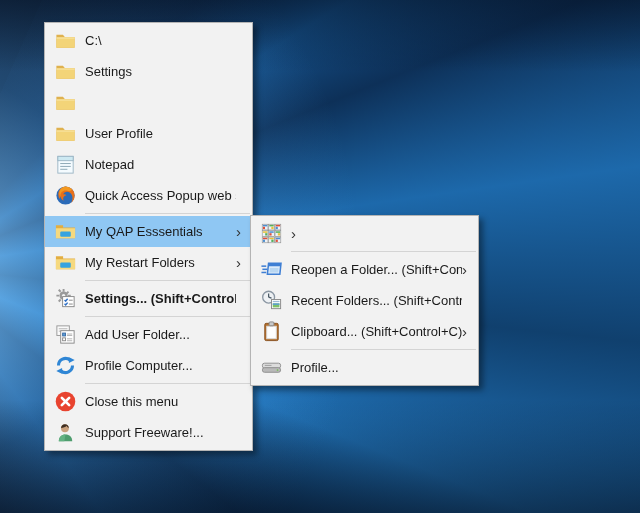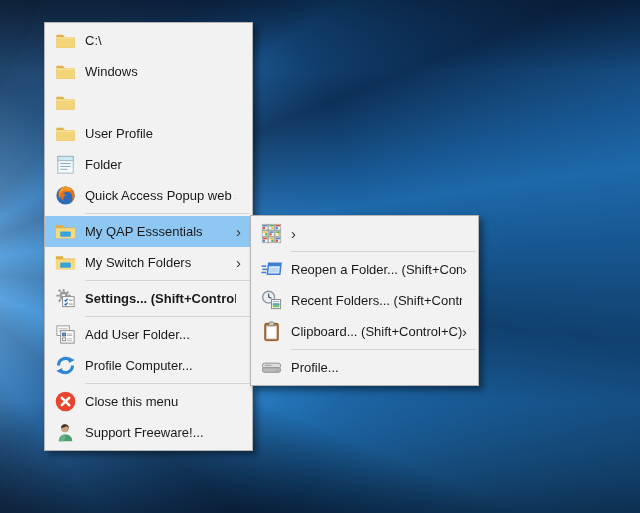--- a/index.html
+++ b/index.html
@@ -66,21 +66,21 @@
         <span class="mi-arrow"></span>
       </div>
       <div class="menu-item">
         <span class="mi-icon">
           <svg viewBox="0 0 24 24">
             <path d="M2.5 19.5V6h6.8l2 2.4h10.2v11.1z" fill="#dfb14e"></path>
             <path d="M2.5 19.5V8.8h19v10.7z" fill="#f3d478"></path>
             <path d="M2.5 8.8h19v1.2h-19z" fill="#f9e6a6"></path>
           </svg>
         </span>
-        <span class="mi-label">Windows</span>
+        <span class="mi-label">Settings</span>
         <span class="mi-arrow"></span>
       </div>
       <div class="menu-item">
         <span class="mi-icon">
           <svg viewBox="0 0 24 24">
             <path d="M2.5 19.5V6h6.8l2 2.4h10.2v11.1z" fill="#dfb14e"></path>
             <path d="M2.5 19.5V8.8h19v10.7z" fill="#f3d478"></path>
             <path d="M2.5 8.8h19v1.2h-19z" fill="#f9e6a6"></path>
           </svg>
         </span>
@@ -102,21 +102,21 @@
           <svg viewBox="0 0 24 24">
             <rect x="4" y="3.5" width="16" height="17.5" fill="#f4fbff" stroke="#9db7c6"></rect>
             <rect x="4" y="3.5" width="16" height="4.5" fill="#cde9f2" stroke="#9db7c6"></rect>
             <g stroke="#8aa5b5" stroke-width="1">
               <line x1="6.5" y1="11" x2="17.5" y2="11"></line>
               <line x1="6.5" y1="14" x2="17.5" y2="14"></line>
               <line x1="6.5" y1="17" x2="14" y2="17"></line>
             </g>
           </svg>
         </span>
-        <span class="mi-label">Folder</span>
+        <span class="mi-label">Notepad</span>
         <span class="mi-arrow"></span>
       </div>
       <div class="menu-item">
         <span class="mi-icon">
           <svg viewBox="0 0 24 24">
             <circle cx="12" cy="12" r="9.5" fill="#2b6bb8"></circle>
             <path d="M12 2.5a9.5 9.5 0 0 1 9.5 9.5 9.5 9.5 0 0 1-4 7.8 8 8 0 0 0 1.8-5.3c0-2-1-4.3-2.6-5.4-1-.7-2.4-1.2-3.5-1a5 5 0 0 0-3.7 2.7c1.4-.3 2.8 0 3.6 1-1.5.3-2.8 1-3.3 2.3-.4 1.2-.2 2.4.5 3.4-2-.6-3.4-2.3-3.6-4.6-.6.9-.8 2-.7 3.1a9.5 9.5 0 0 1-1.5-5.2c0-2 .9-4.3 2.5-6A9.5 9.5 0 0 1 12 2.5z" fill="#e8701a"></path>
             <path d="M12 2.5a9.5 9.5 0 0 1 6.8 2.9c-.8 2-3 2.3-4.8 1.7-2.2-.7-4.4-.3-5.9 1.3-1.1 1.2-1.7 3-1.4 4.7-1.2-1.4-1.6-3.6-1-5.5.8-2.7 3.2-5.1 6.3-5.1z" fill="#f59f22" opacity=".85"></path>
           </svg>
         </span>
@@ -136,21 +136,21 @@
         <span class="mi-arrow">›</span>
       </div>
       <div class="menu-item">
         <span class="mi-icon">
           <svg viewBox="0 0 24 24">
             <path d="M2 19V5.5h7.5v2.2H22V19z" fill="#e3ae41"></path>
             <path d="M2 19V8.6h20V19z" fill="#f6d97f"></path>
             <rect x="6.5" y="12" width="11" height="5.6" rx="1.2" fill="#35a3e0"></rect>
           </svg>
         </span>
-        <span class="mi-label">My Switch Folders</span>
+        <span class="mi-label">My Restart Folders</span>
         <span class="mi-arrow">›</span>
       </div>
       <div class="menu-separator"></div>
       <div class="menu-item bold">
         <span class="mi-icon">
           <svg viewBox="0 0 24 24">
             <g fill="#9a9a9a">
               <circle cx="10" cy="9" r="4.2"></circle>
               <path d="M9 2h2v3H9zM9 13h2v3H9zM2.5 8h3v2h-3zM14.5 8h3v2h-3zM4.2 3.6l1.4-1.4 2.1 2.1-1.4 1.4zM12.3 11.7l1.4-1.4 2.1 2.1-1.4 1.4zM4.2 14.4l2.1-2.1 1.4 1.4-2.1 2.1zM12.3 6.3l2.1-2.1 1.4 1.4-2.1 2.1z"></path>
             </g>

